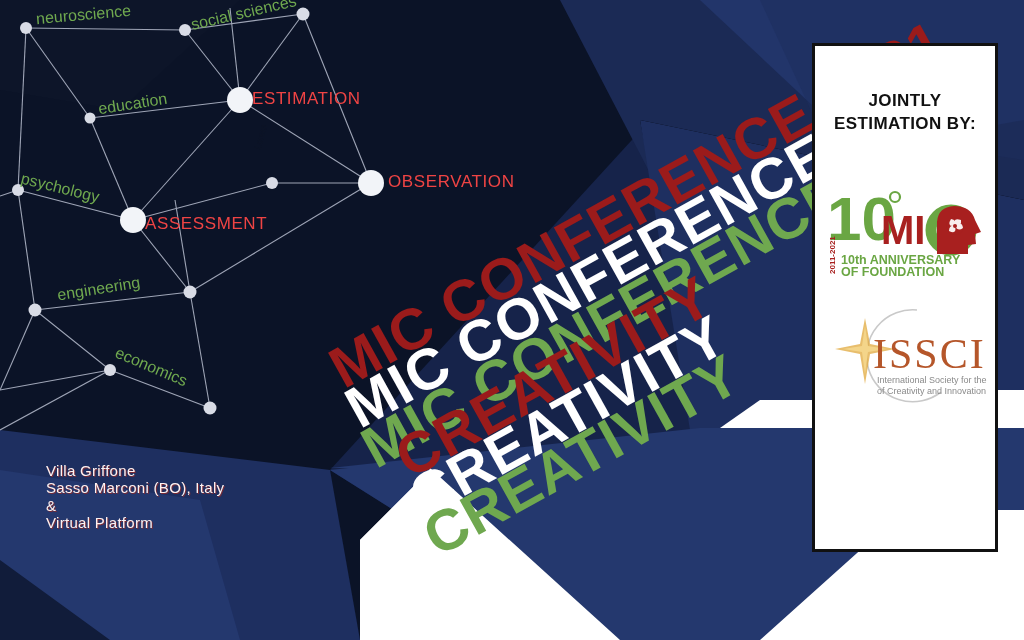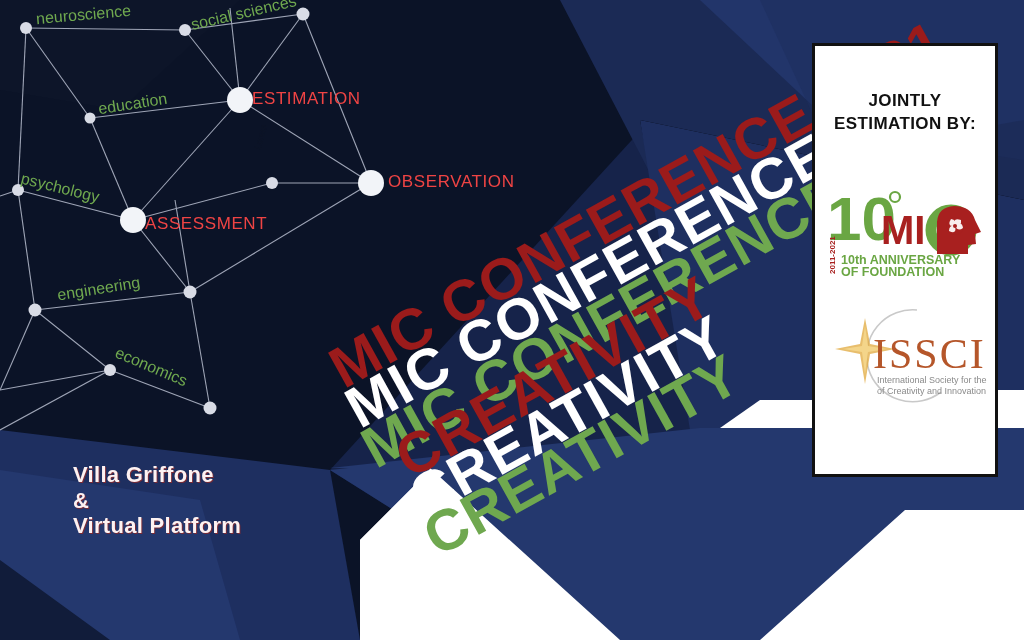--- a/index.html
+++ b/index.html
@@ -36,29 +36,28 @@
   }
 
   
   #dateblock{position:absolute;left:46px;top:462px;}
   .d-big{
     color:#fdf2f2;font-size:40px;font-weight:bold;line-height:1.08;
     letter-spacing:1px;font-family:"Liberation Sans",sans-serif;
     text-shadow:1px 1px 0 #7a2b35;
   }
   .d-sm{
-    color:#fdf2f2;font-size:22px;font-weight:bold;line-height:1.16;
+    color:#fdf2f2;font-size:15px;font-weight:normal;line-height:1.16;
     letter-spacing:.3px;font-family:"Liberation Sans",sans-serif;
     text-shadow:1px 1px 0 #7a2b35;
-    margin-left:27px;
   }
 
   
   #panel{
-    position:absolute;left:812px;top:43px;width:186px;height:434px;
+    position:absolute;left:812px;top:43px;width:186px;height:509px;
     background:#ffffff;border:3px solid #111111;box-sizing:border-box;
   }
   #panel-title{
     margin-top:44px;text-align:center;color:#111;font-size:17px;
     font-weight:bold;line-height:1.35;letter-spacing:.4px;
     font-family:"Liberation Sans",sans-serif;
   }
   #mic-logo{margin:46px auto 0;display:block;}
   #issci-logo{margin:22px auto 0;display:block;}
 </style>
@@ -166,20 +165,21 @@
                 transform:rotate(-29deg);">CREATIVITY</div>
 
     <div class="wline" style="left:350px;top:378px;color:#ffffff;font-size:58px;
                 transform:rotate(-29deg);">MIC  CONFERENCE  2021</div>
     <div class="wline" style="left:414px;top:467px;color:#ffffff;font-size:58px;
                 transform:rotate(-29deg);">CREATIVITY</div>
   </div>
 
   <div id="dateblock">
     <div class="d-sm">Villa Griffone</div>
+    <div class="d-sm">Sasso Marconi (BO), Italy</div>
     <div class="d-sm">&amp;</div>
     <div class="d-sm">Virtual Platform</div>
   </div>
 
   <div id="panel">
     <div id="panel-title">
       <div>JOINTLY</div>
       <div>ESTIMATION BY:</div>
     </div>
 

